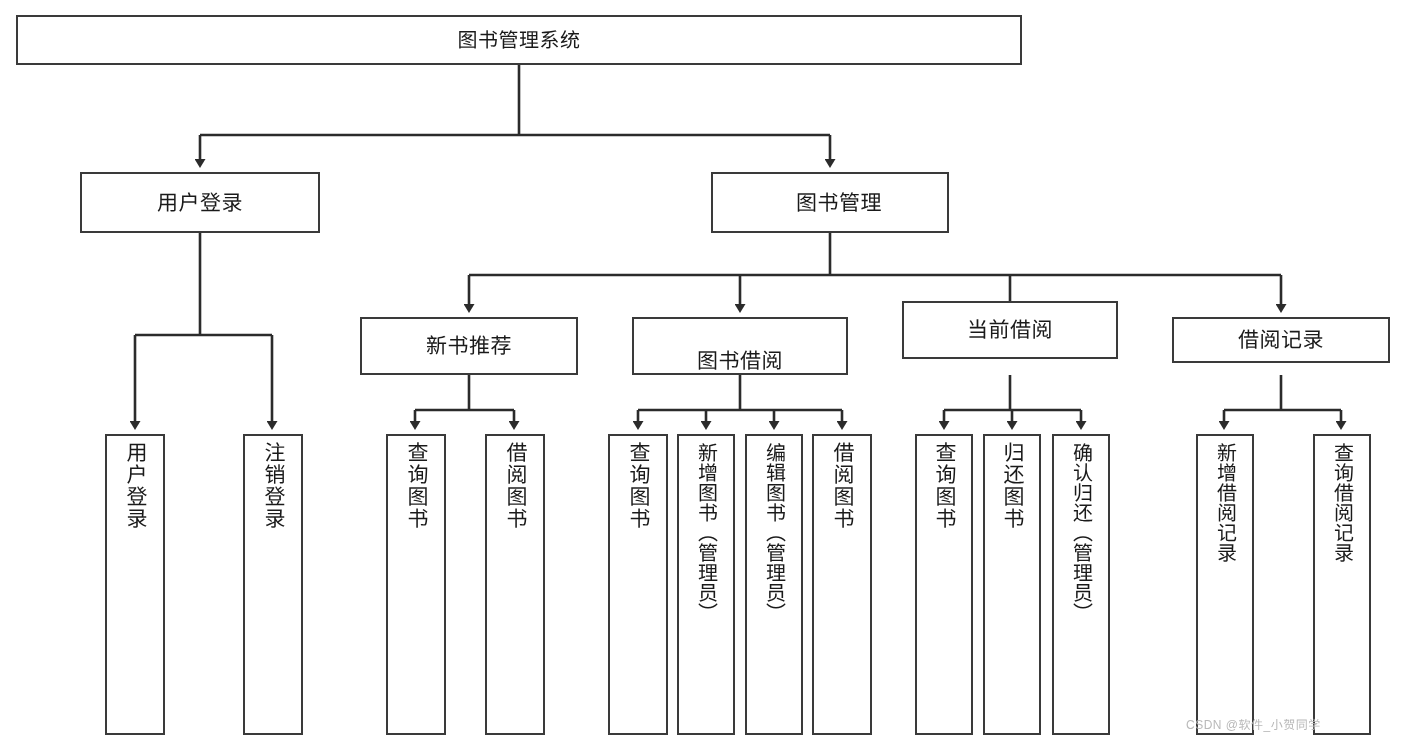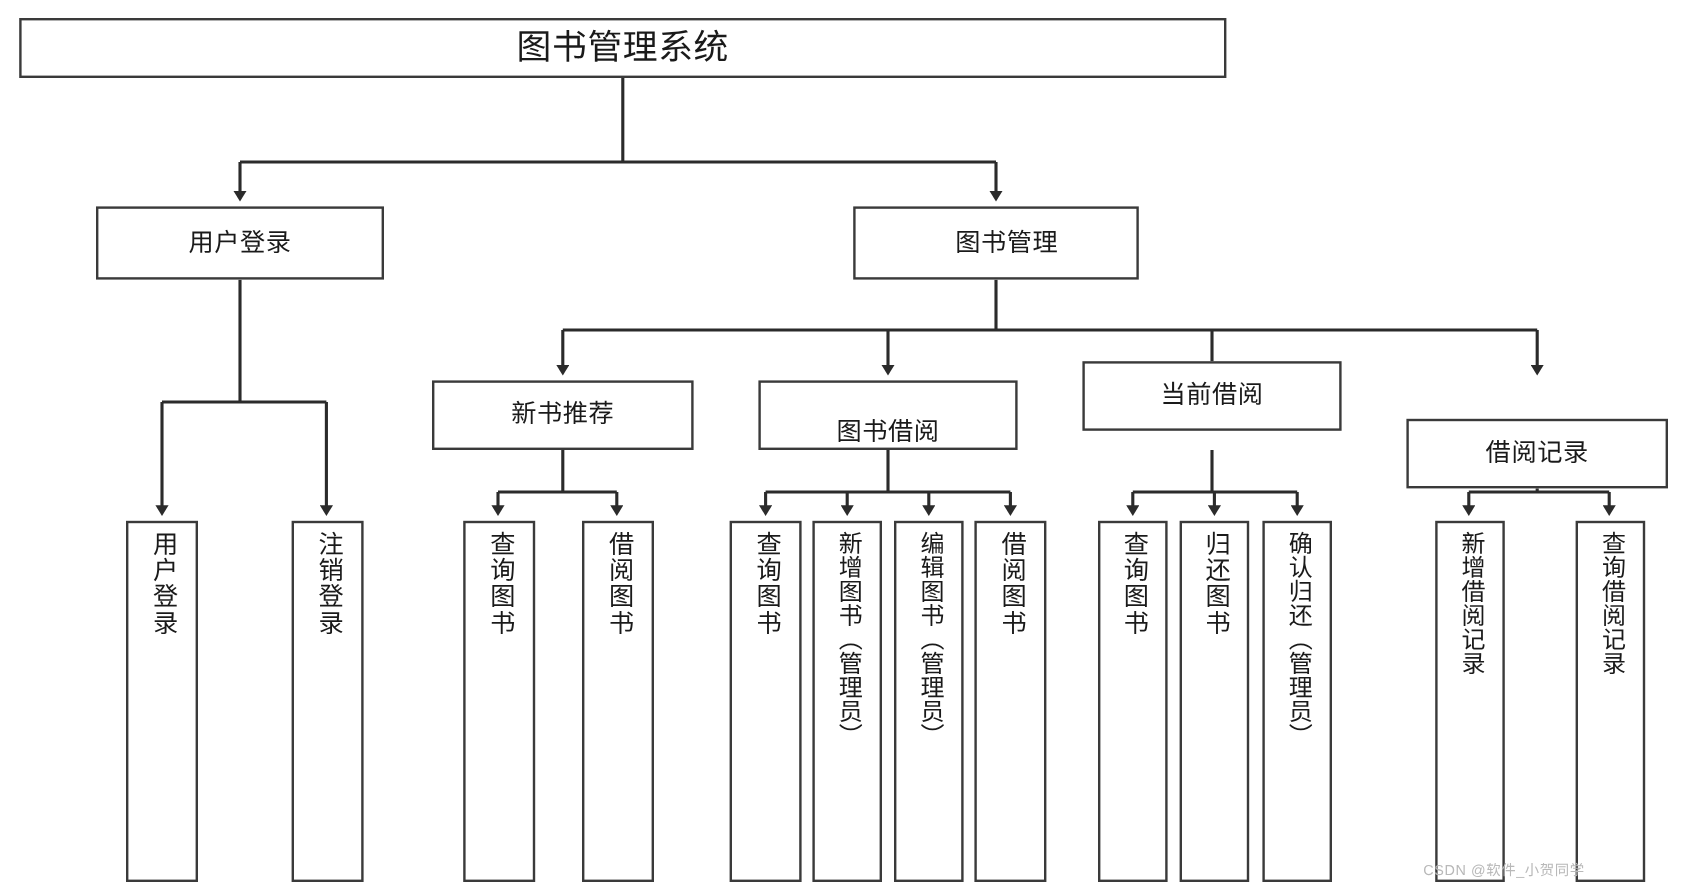--- a/index.html
+++ b/index.html
@@ -43,21 +43,21 @@
     line-height: 1.12;
   }
   
   .node-h .label {
     writing-mode: horizontal-tb;
     font-size: 21px;
     letter-spacing: 0.5px;
     white-space: nowrap;
   }
   .node-root .label {
-    font-size: 29px;
+    font-size: 20px;
   }
   
   .node-v {
     align-items: flex-start;
     justify-content: center;
     padding-top: 6px;
   }
   .node-v .label {
     writing-mode: vertical-rl;
     text-orientation: upright;
@@ -153,21 +153,21 @@
   </div>
 
   <div class="node node-h" style="left:632px; top:317px; width:216px; height:58px;align-items:flex-end;">
     <span class="label">图书借阅</span>
   </div>
 
   <div class="node node-h" style="left:902px; top:301px; width:216px; height:58px;">
     <span class="label">当前借阅</span>
   </div>
 
-  <div class="node node-h" style="left:1172px; top:317px; width:218px; height:58px;margin-top:32px;">
+  <div class="node node-h" style="left:1172px; top:317px; width:218px; height:46px;">
     <span class="label">借阅记录</span>
   </div>
 
   <div class="node node-v" style="left:105px; top:434px; width:60px; height:301px;">
     <span class="label">用户登录</span>
   </div>
 
   <div class="node node-v" style="left:243px; top:434px; width:60px; height:301px;">
     <span class="label">注销登录</span>
   </div>

